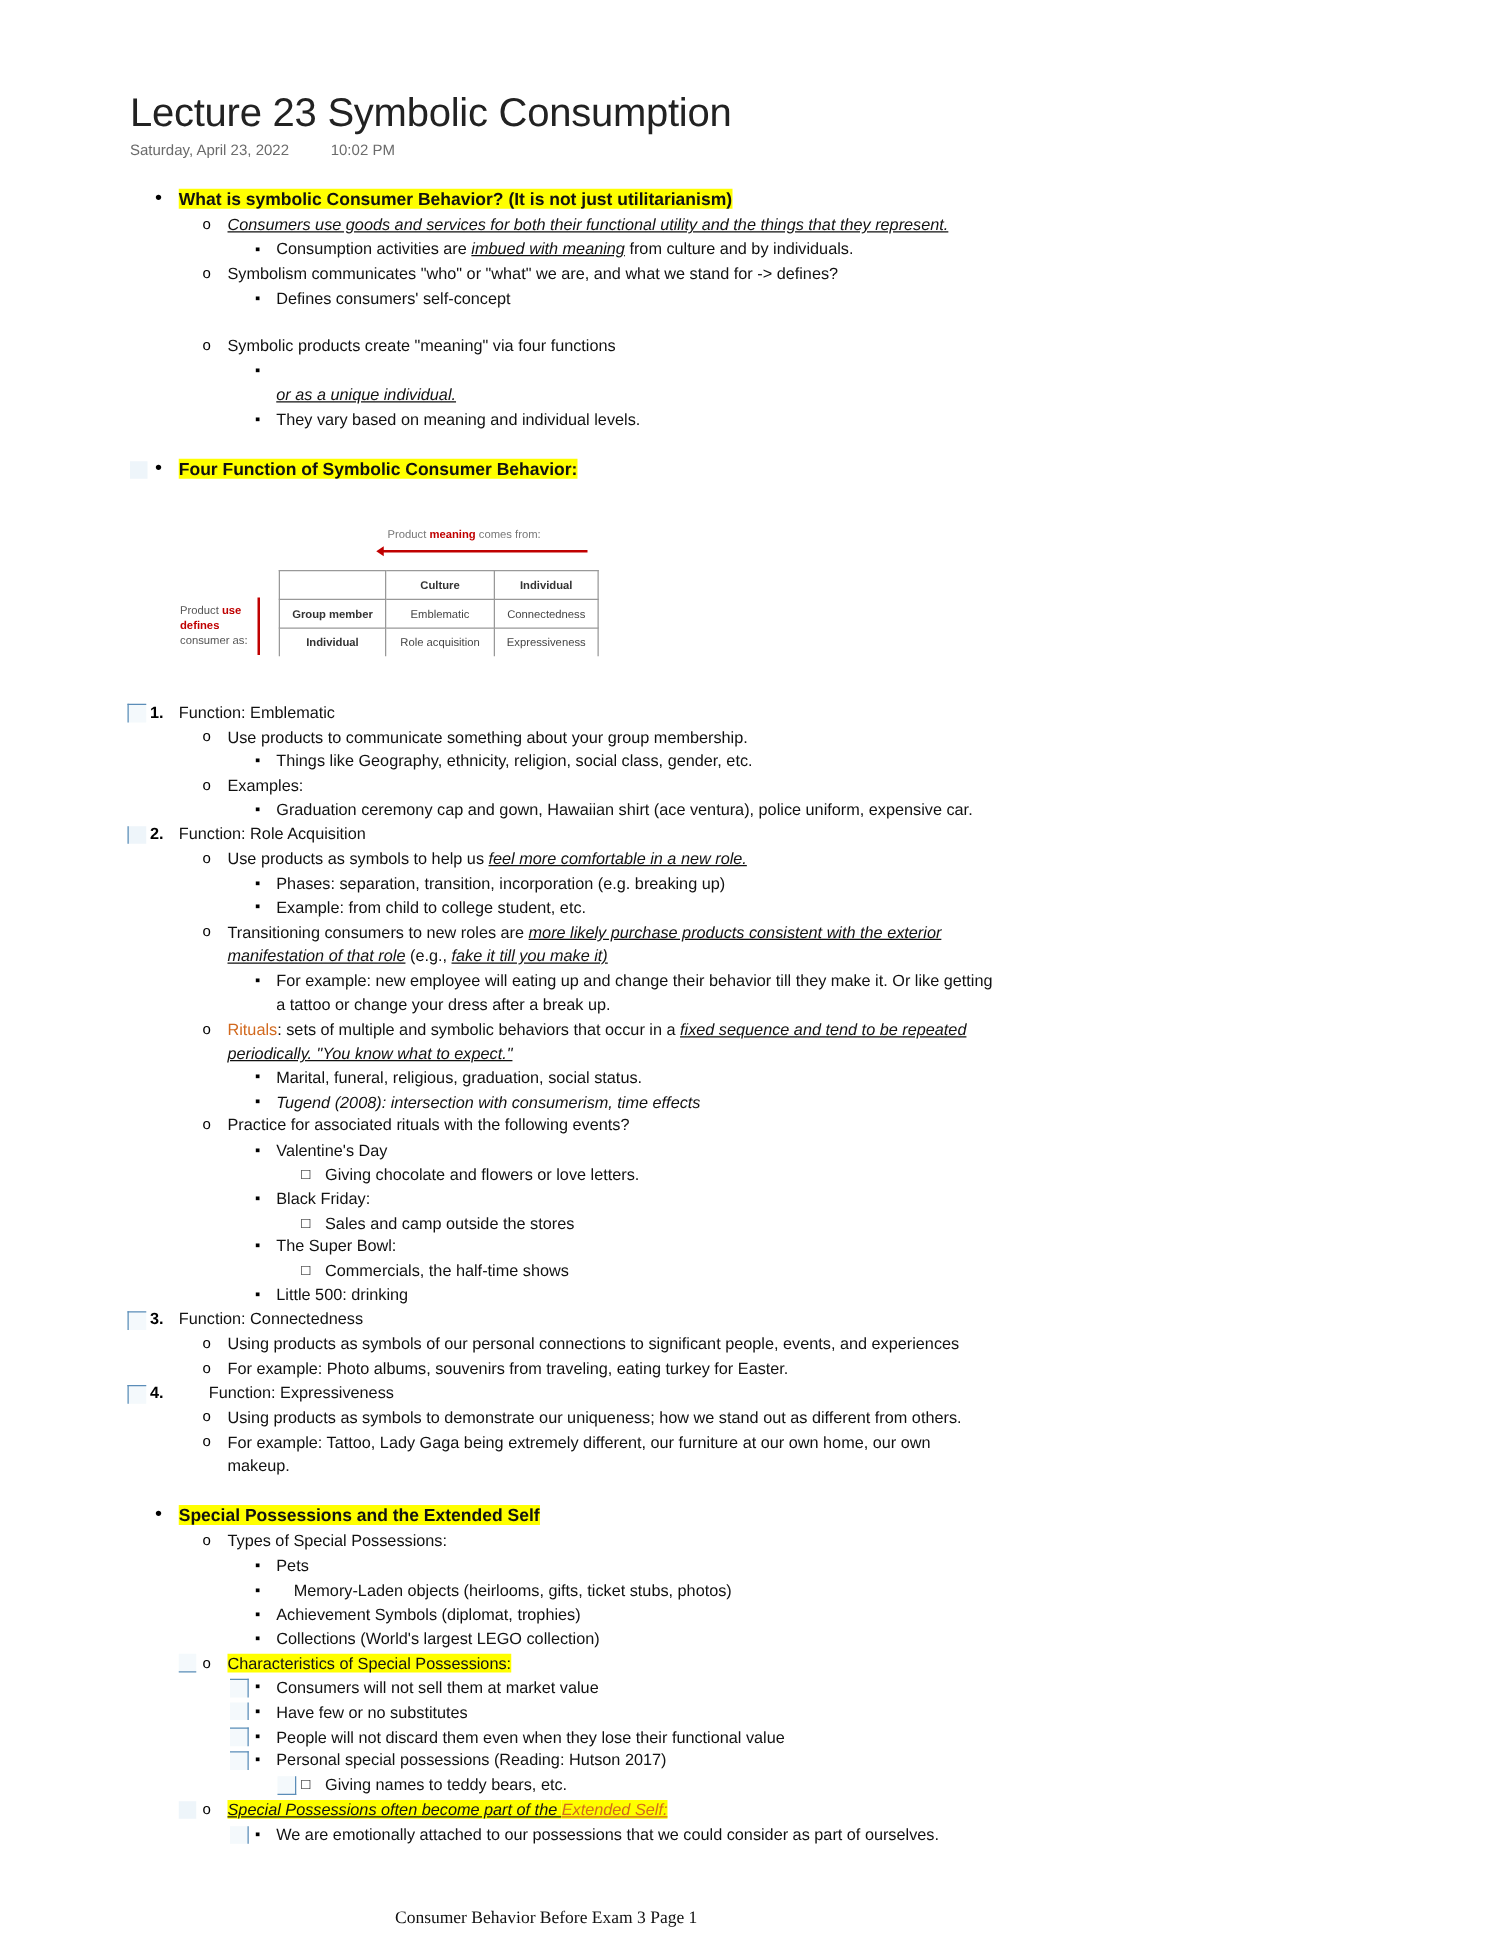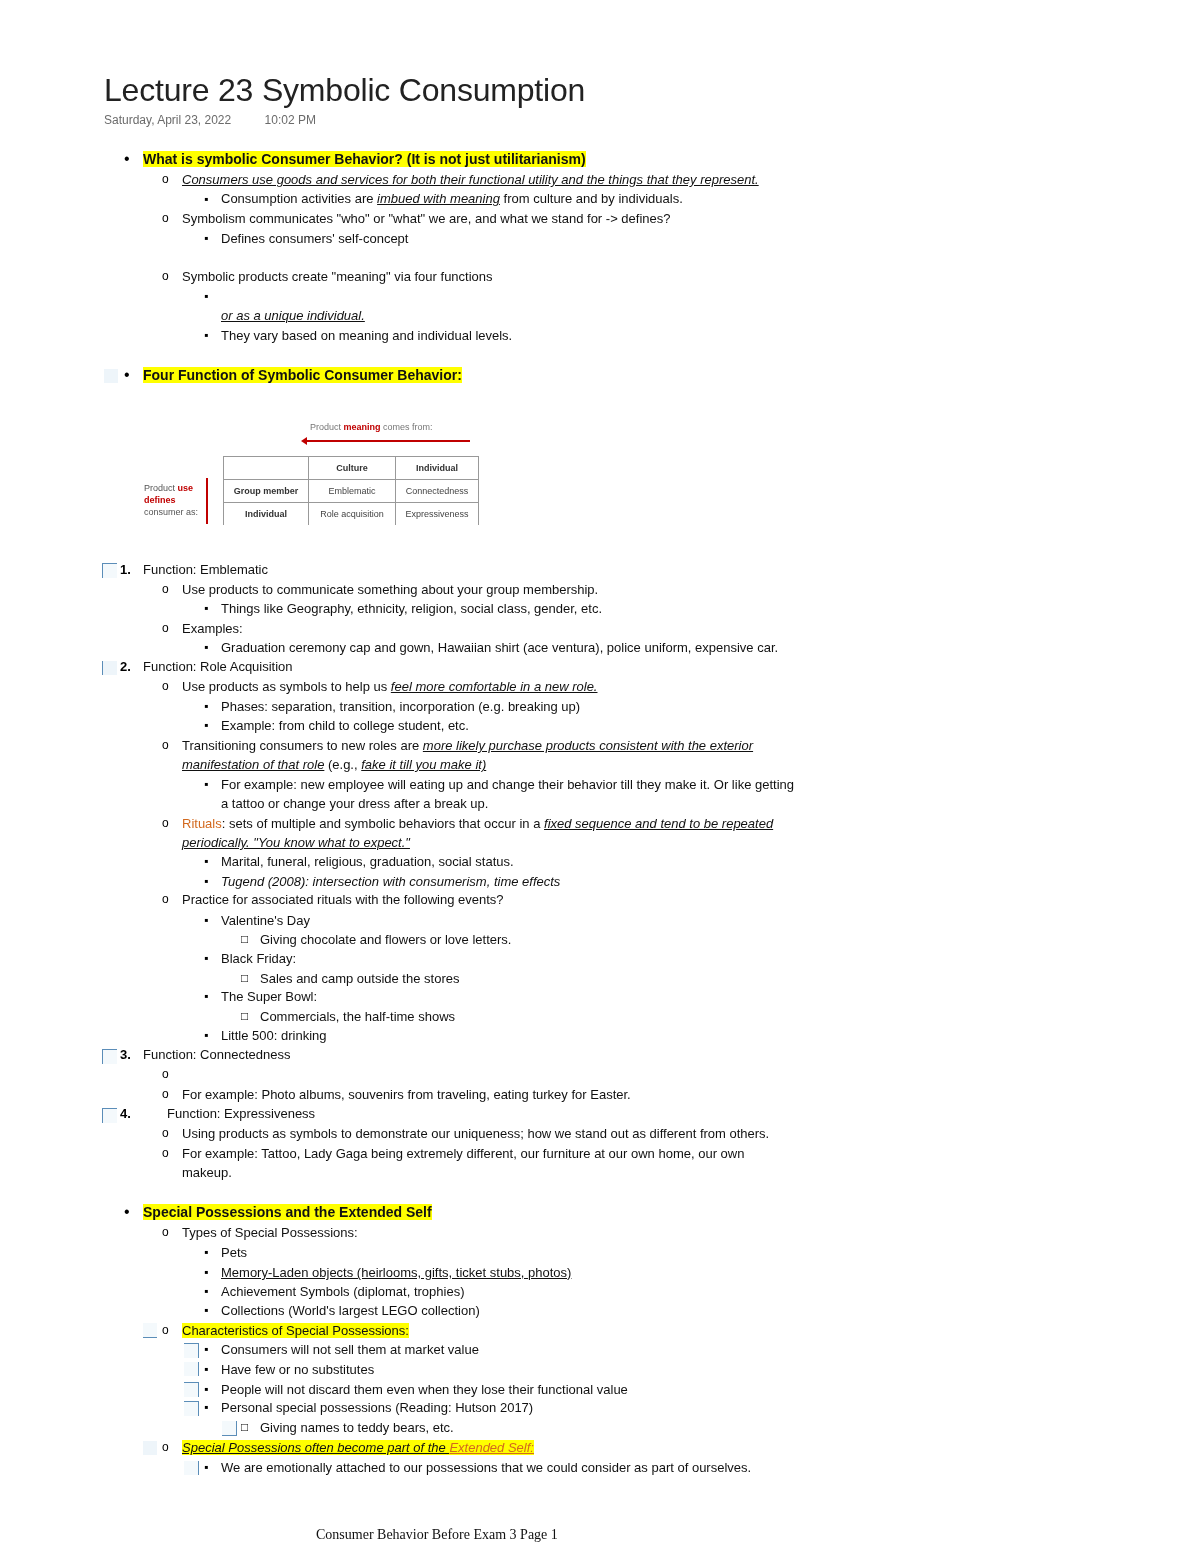--- a/index.html
+++ b/index.html
@@ -181,20 +181,21 @@
   <div class="line" style="left:221px; top:988px;">The Super Bowl:</div>
   <span class="bullet hsq" style="left:241px; top:1007px;"></span>
   <div class="line" style="left:260px; top:1008px;">Commercials, the half-time shows</div>
   <span class="bullet sq" style="left:204px; top:1026px;"></span>
   <div class="line" style="left:221px; top:1027px;">Little 500: drinking</div>
 
   <div class="checkbox" style="left:102px; top:1049px;"></div>
   <span class="num" style="left:120px; top:1046px;">3.</span>
   <div class="line" style="left:143px; top:1046px;">Function: Connectedness</div>
   <span class="bullet circ" style="left:162px; top:1065px;"></span>
+  <div class="line" style="left:182px; top:1066px;">Using products as symbols of our personal connections to significant people, events, and experiences</div>
   <span class="bullet circ" style="left:162px; top:1085px;"></span>
   <div class="line" style="left:182px; top:1086px;">For example: Photo albums, souvenirs from traveling, eating turkey for Easter.</div>
 
   <div class="checkbox" style="left:102px; top:1108px;"></div>
   <span class="num" style="left:120px; top:1105px;">4.</span>
   <div class="line" style="left:143px; top:1105px;margin-left:24px;">Function: Expressiveness</div>
   <span class="bullet circ" style="left:162px; top:1124px;"></span>
   <div class="line" style="left:182px; top:1125px;">Using products as symbols to demonstrate our uniqueness; how we stand out as different from others.</div>
   <span class="bullet circ" style="left:162px; top:1144px;"></span>
   <div class="line" style="left:182px; top:1145px;">For example: Tattoo, Lady Gaga being extremely different, our furniture at our own home, our own</div>
@@ -202,21 +203,21 @@
 
   <span class="bullet disc" style="left:124px; top:1203px;"></span>
   <div class="line section-head" style="left:143px; top:1203px;">
     <span class="hl">Special Possessions and the Extended Self</span>
   </div>
   <span class="bullet circ" style="left:162px; top:1223px;"></span>
   <div class="line" style="left:182px; top:1224px;">Types of Special Possessions:</div>
   <span class="bullet sq" style="left:204px; top:1243px;"></span>
   <div class="line" style="left:221px; top:1244px;">Pets</div>
   <span class="bullet sq" style="left:204px; top:1263px;"></span>
-  <div class="line" style="left:221px; top:1264px;text-decoration:underline;">Memory-Laden objects (heirlooms, gifts, ticket stubs, photos)</div>
+  <div class="line" style="left:235px; top:1264px;">Memory-Laden objects (heirlooms, gifts, ticket stubs, photos)</div>
   <span class="bullet sq" style="left:204px; top:1282px;"></span>
   <div class="line" style="left:221px; top:1283px;">Achievement Symbols (diplomat, trophies)</div>
   <span class="bullet sq" style="left:204px; top:1301px;"></span>
   <div class="line" style="left:221px; top:1302px;">Collections (World's largest LEGO collection)</div>
 
   <div class="cb-under" style="left:143px; top:1323px;"></div>
   <span class="bullet circ" style="left:162px; top:1321px;"></span>
   <div class="line" style="left:182px; top:1322px;">
     <span class="hl">Characteristics of Special Possessions:</span>
   </div>

